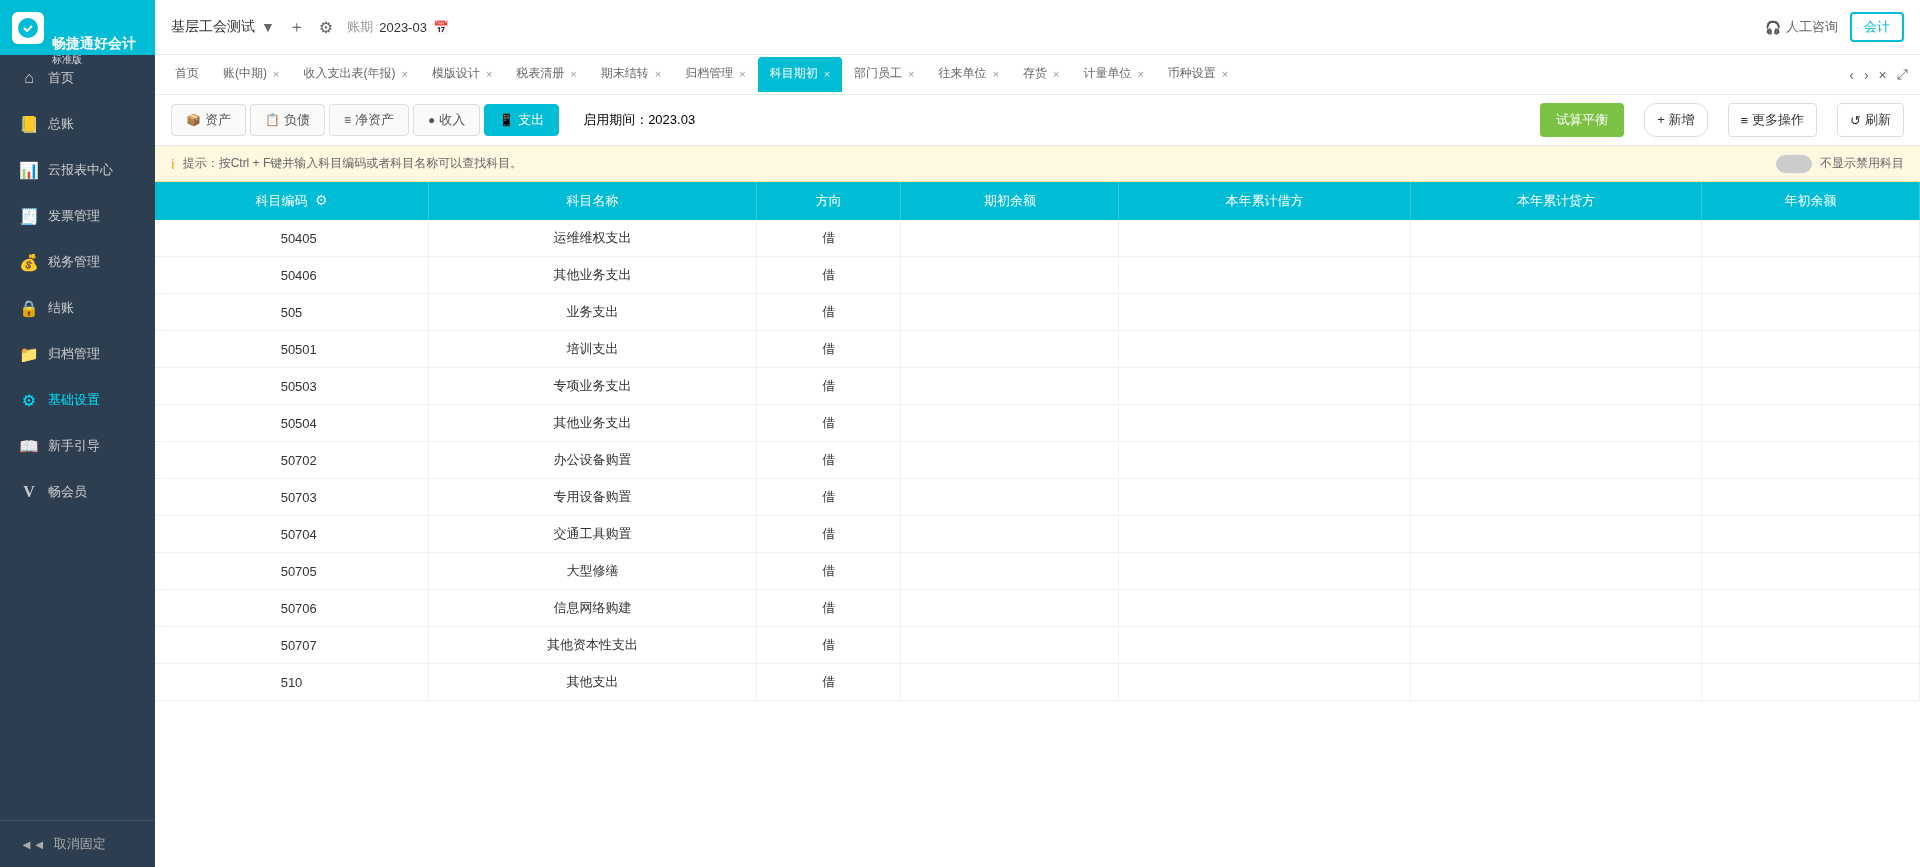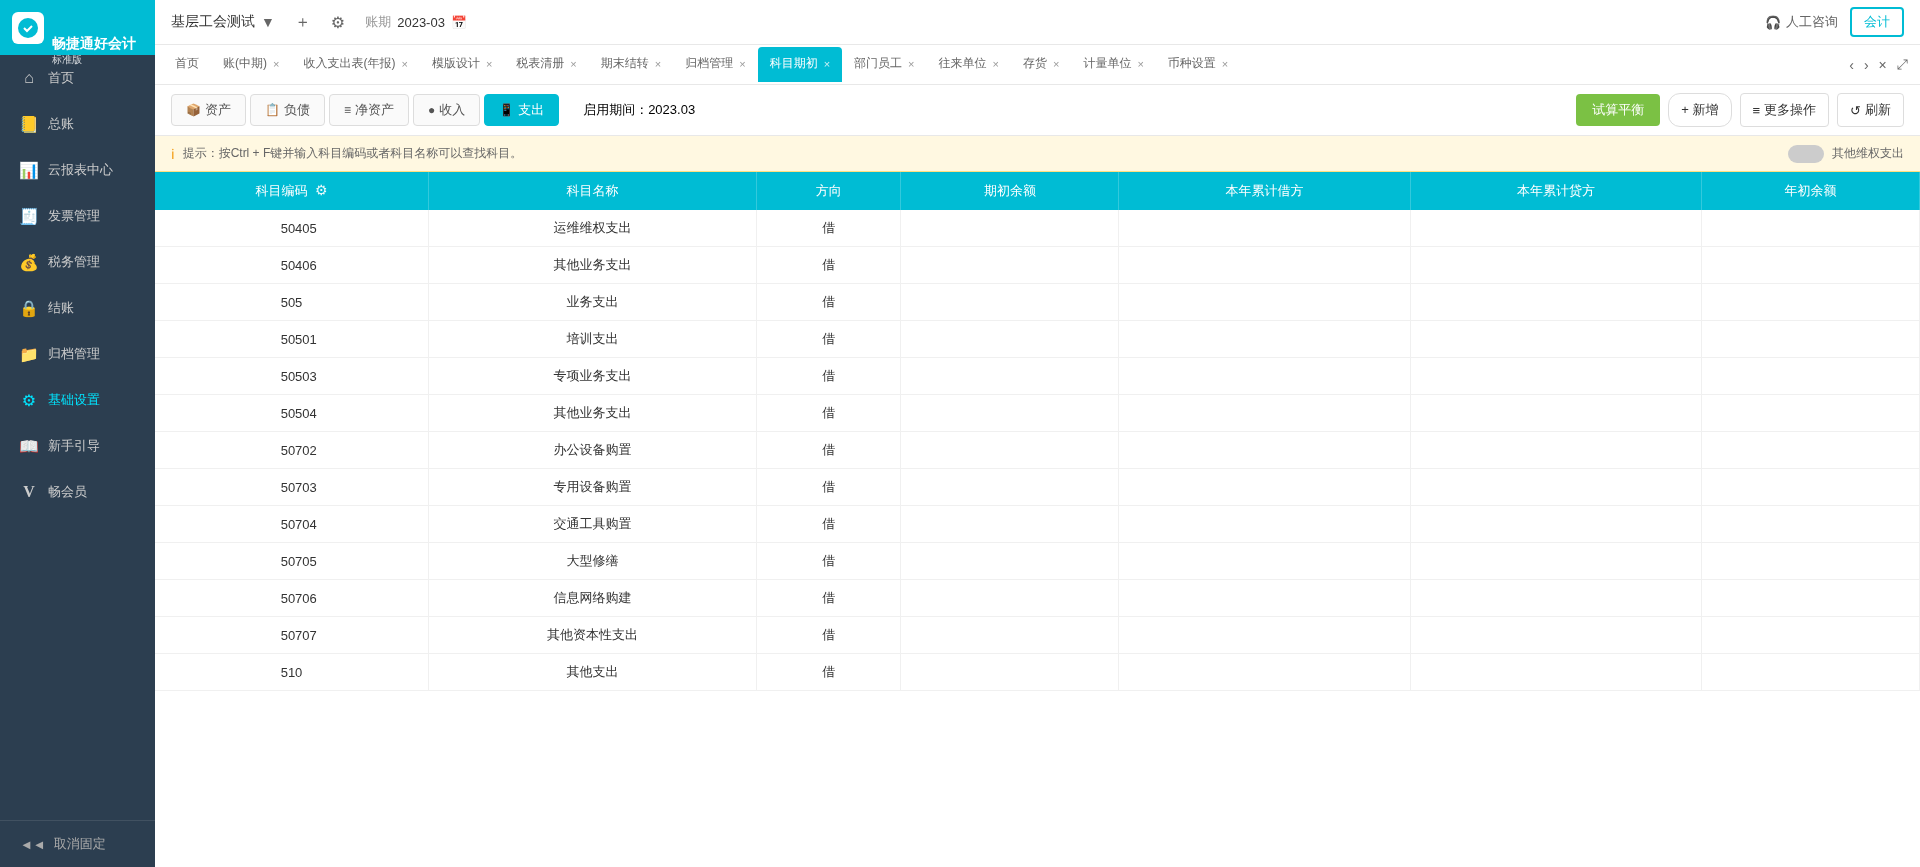--- a/index.html
+++ b/index.html
@@ -16,21 +16,21 @@
     .sidebar-item { display: flex; align-items: center; gap: 10px; padding: 14px 20px; cursor: pointer; color: #ccc; transition: background 0.2s; }
     .sidebar-item.active { color: #00e5ff; }
     .sidebar-item-icon { width: 18px; height: 18px; display: flex; align-items: center; justify-content: center; font-size: 16px; }
     .sidebar-item-label { font-size: 13px; }
     .sidebar-bottom { margin-top: auto; padding: 14px 20px; display: flex; align-items: center; gap: 8px; cursor: pointer; color: #aaa; border-top: 1px solid rgba(255,255,255,0.1); }
 
     
     .main { flex: 1; display: flex; flex-direction: column; height: 867px; overflow: hidden; }
 
     
-    .topbar { background: #fff; height: 45px; display: flex; align-items: center; padding: 0 16px; border-bottom: 1px solid #e8e8e8; gap: 20px; flex-shrink: 0; }
+    .topbar { background: #fff; height: 55px; display: flex; align-items: center; padding: 0 16px; border-bottom: 1px solid #e8e8e8; gap: 14px; flex-shrink: 0; }
     .topbar-company { display: flex; align-items: center; gap: 6px; font-size: 14px; color: #333; }
     .topbar-company-name { font-size: 14px; color: #333; }
     .topbar-dropdown { color: #666; cursor: pointer; }
     .topbar-add { color: #666; cursor: pointer; font-size: 16px; }
     .topbar-settings { color: #666; cursor: pointer; font-size: 16px; }
     .topbar-period { display: flex; align-items: center; gap: 6px; font-size: 13px; color: #333; }
     .topbar-period-label { color: #999; }
     .topbar-period-value { color: #333; font-weight: 500; }
     .topbar-period-icon { color: #00bcd4; cursor: pointer; }
     .topbar-right { margin-left: auto; display: flex; align-items: center; gap: 12px; }
@@ -46,21 +46,21 @@
     .tabbar-nav { display: flex; align-items: center; gap: 2px; margin-left: auto; color: #666; cursor: pointer; font-size: 14px; }
     .tabbar-nav span { padding: 4px; }
 
     
     .toolbar-area { background: #fff; padding: 8px 16px; border-bottom: 1px solid #e8e8e8; flex-shrink: 0; }
     .category-tabs { display: flex; align-items: center; gap: 4px; }
     .cat-tab { display: flex; align-items: center; gap: 4px; padding: 6px 14px; border: 1px solid #ddd; border-radius: 4px; cursor: pointer; font-size: 13px; color: #555; background: #fafafa; }
     .cat-tab.active { background: #00bcd4; color: #fff; border-color: #00bcd4; }
     .cat-tab-icon { font-size: 12px; }
     .period-label { margin-left: 20px; color: #000000; font-size: 13px; }
-    .toolbar-right-btns { margin-left: auto; display: flex; align-items: center; gap: 8px; }
+    .toolbar-right-btns { margin-left: auto; display: flex; gap: 20px; }
     .btn-calc { background: #7bc144; color: #fff; border: none; padding: 7px 16px; border-radius: 4px; cursor: pointer; font-size: 13px; font-weight: 500; }
     .btn-add { background: #fff; color: #333; border: 1px solid #ddd; padding: 7px 12px; border-radius: 12px; cursor: pointer; font-size: 13px; display: flex; align-items: center; gap: 4px; }
     .btn-more { background: #fff; color: #333; border: 1px solid #ddd; padding: 7px 12px; border-radius: 4px; cursor: pointer; font-size: 13px; display: flex; align-items: center; gap: 4px; }
     .btn-refresh { background: #fff; color: #333; border: 1px solid #ddd; padding: 7px 12px; border-radius: 4px; cursor: pointer; font-size: 13px; display: flex; align-items: center; gap: 4px; }
 
     
     .notice-bar { background: #fff8e1; padding: 8px 16px; border-bottom: 1px solid #ffe082; display: flex; align-items: center; gap: 8px; font-size: 12px; color: #666; flex-shrink: 0; }
     .notice-icon { color: #f39c12; font-size: 14px; }
     .notice-toggle { margin-left: auto; display: flex; align-items: center; gap: 8px; }
     .toggle-switch { width: 36px; height: 18px; background: #ccc; border-radius: 9px; cursor: pointer; position: relative; }
@@ -274,21 +274,21 @@
         </button>
       </div>
     </div>
   </div>
 
   <div class="notice-bar">
     <span class="notice-icon">ℹ</span>
     <span>提示：按Ctrl + F键并输入科目编码或者科目名称可以查找科目。</span>
     <div class="notice-toggle">
       <div class="toggle-switch"></div>
-      <span class="toggle-label">其他维权支出</span>
+      <span class="toggle-label">不显示禁用科目</span>
     </div>
   </div>
 
   <div class="table-area">
     <table class="data-table">
       <thead>
         <tr>
           <th>
             <span>科目编码</span>
             <span class="gear-icon">⚙</span>

